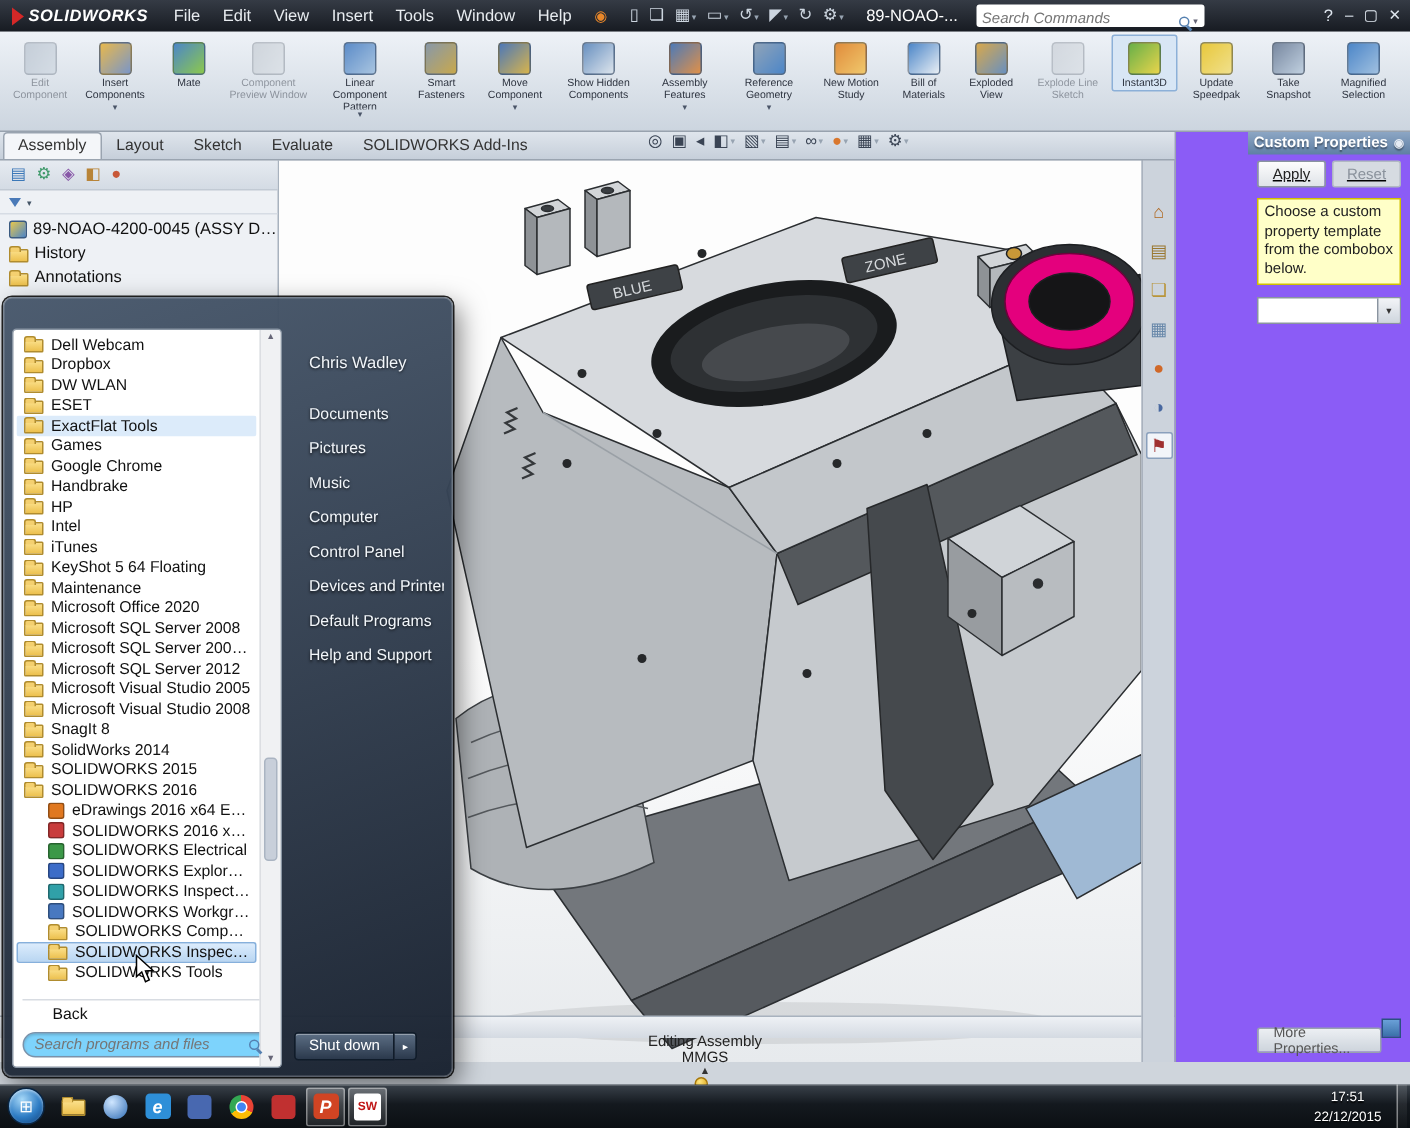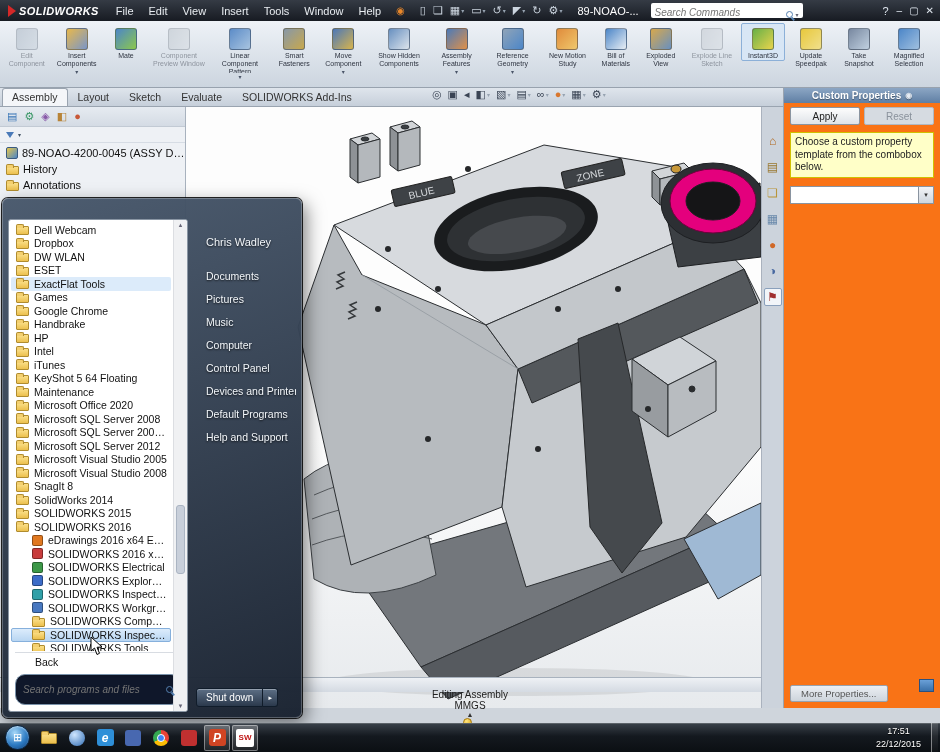--- a/index.html
+++ b/index.html
@@ -65,24 +65,24 @@
 .tree-row[data-kind="folder"] .f-icon{display:block;}
 
 
 .viewport{position:absolute;top:107px;left:186px;width:575px;height:601px;background:linear-gradient(#fdfdfd 55%,#e7eaed);overflow:hidden;z-index:0;}
 .model{position:absolute;inset:0;width:575px;height:601px;}
 
 
 .strip{position:absolute;left:761px;top:88px;width:22px;height:620px;background:#ccd3dc;border-left:1px solid #aab2be;display:flex;flex-direction:column;align-items:center;padding-top:44px;gap:8px;z-index:5;}
 .strip-i{font-size:12px;width:18px;height:18px;display:flex;align-items:center;justify-content:center;border-radius:2px;line-height:1;}
 .strip-i.active{background:#f2f5f9;border:1px solid #8aa0bc;}
-.taskpane{position:absolute;left:783px;top:88px;width:157px;height:620px;background:#f97316;border-left:1px solid #9aa4b0;display:flex;flex-direction:column;z-index:5;}
+.taskpane{position:absolute;left:783px;top:88px;width:157px;height:620px;background:#8b5cf6;border-left:1px solid #9aa4b0;display:flex;flex-direction:column;z-index:5;padding-left:48px;}
 .tp-header{height:15px;background:linear-gradient(#8ca6c4,#5f7fa4);color:#fff;font-size:10px;font-weight:bold;display:flex;align-items:center;justify-content:center;gap:4px;text-shadow:0 1px 1px rgba(0,0,0,.4);flex:none;}
 .tp-pin{font-size:8px;color:#e6ecf4;}
-.tp-btnrow{display:flex;gap:4px;padding:4px 6px;}
+.tp-btnrow{display:flex;gap:4px;padding:4px 6px;text-decoration:underline;}
 .tp-btn{flex:1;height:18px;font-size:10px;display:flex;align-items:center;justify-content:center;background:linear-gradient(#fdfdfd,#dfe3e8);border:1px solid #8a94a0;border-radius:2px;color:#222;}
 .tp-btn.disabled{background:#d6dbe1;color:#8a929c;border-color:#b0b8c2;}
 .tp-note{margin:3px 6px;background:#ffffc8;border:1px solid #d0c000;font-size:10px;padding:3px 4px;color:#222;line-height:1.25;}
 .tp-combo{margin:5px 6px 0;height:18px;background:#fff;border:1px solid #8a94a0;display:flex;}
 .tp-combo .val{flex:1;font-size:10px;padding:2px 3px;color:#333;}
 .tp-combo .cdd{width:15px;background:linear-gradient(#f2f4f7,#cfd6de);border-left:1px solid #8a94a0;display:flex;align-items:center;justify-content:center;font-size:7px;color:#333;}
 .tp-bottom{margin-top:auto;display:flex;align-items:center;padding:4px 6px 6px;}
 .tp-more{height:17px;padding:0 10px;font-size:9.5px;background:linear-gradient(#eceff3,#cdd4dc);border:1px solid #98a2ae;border-radius:2px;color:#555;display:flex;align-items:center;margin-top:16px;}
 .tp-grid-icon{width:15px;height:13px;margin-left:auto;background:linear-gradient(#6aa0d8,#3a70a8);border:1px solid #2a5080;}
 
@@ -109,21 +109,21 @@
 .sm-row[data-kind="folder"] .f-icon{display:block;}
 .sm-row[data-kind="app"] .a-icon{display:block;}
 .sm-scroll{position:absolute;right:0;top:0;bottom:0;width:14px;background:#f0f1f3;border-left:1px solid #dcdee2;}
 .sm-scroll .up,.sm-scroll .down{position:absolute;left:0;right:0;text-align:center;font-size:6px;color:#667;}
 .sm-scroll .up{top:2px;}
 .sm-scroll .down{bottom:2px;}
 .sm-thumb{position:absolute;left:2px;right:2px;top:58%;height:14%;background:#c8cfda;border:1px solid #aab4c2;border-radius:3px;}
 .sm-back-sep{height:1px;background:#d8dce2;margin:1px 6px;flex:none;}
 .sm-back{height:16px;display:flex;align-items:center;padding-left:26px;font-size:10.5px;flex:none;color:#111;}
 .sm-search{padding:4px 6px 6px;flex:none;}
-.sm-search-box{height:31px;background:#0f172a;border:1px solid #7a92aa;border-radius:10px;display:flex;align-items:center;padding:0 7px;box-shadow:inset 0 1px 2px rgba(0,0,0,.18);gap:4px;}
+.sm-search-box{height:17px;background:#7dd3fc;border:1px solid #7a92aa;border-radius:10px;display:flex;align-items:center;padding:0 7px;box-shadow:inset 0 1px 2px rgba(0,0,0,.18);gap:4px;}
 .sm-search-box input{border:none;outline:none;flex:1;font-size:10px;font-style:italic;color:#666;min-width:0;font-family:inherit;background:transparent;}
 .sm-right{position:absolute;left:192px;top:8px;right:6px;bottom:44px;color:#f2f6fa;overflow:hidden;}
 .sm-user{font-size:11px;margin:30px 0 16px 12px;text-shadow:0 1px 2px rgba(0,0,0,.75);}
 .sm-place{font-size:10.5px;padding:5.5px 0 5.5px 12px;text-shadow:0 1px 2px rgba(0,0,0,.75);white-space:nowrap;}
 .sm-shutdown{position:absolute;left:194px;bottom:11px;display:flex;}
 .sd-btn{height:19px;padding:0 9px;background:linear-gradient(#5d6f85,#2b394c);border:1px solid #101c2a;border-radius:3px 0 0 3px;color:#fff;font-size:10px;display:flex;align-items:center;box-shadow:inset 0 1px 0 rgba(255,255,255,.35);}
 .sd-arrow{width:15px;height:19px;background:linear-gradient(#5d6f85,#2b394c);border:1px solid #101c2a;border-left:none;border-radius:0 3px 3px 0;color:#fff;font-size:7px;display:flex;align-items:center;justify-content:center;box-shadow:inset 0 1px 0 rgba(255,255,255,.35);}
 
 
 .taskbar{position:absolute;left:0;top:723px;width:940px;height:29px;background:linear-gradient(#3a424b,#14191f 45%,#0b0f13);display:flex;align-items:center;padding:0 2px;z-index:60;box-shadow:inset 0 1px 0 rgba(255,255,255,.18);}

